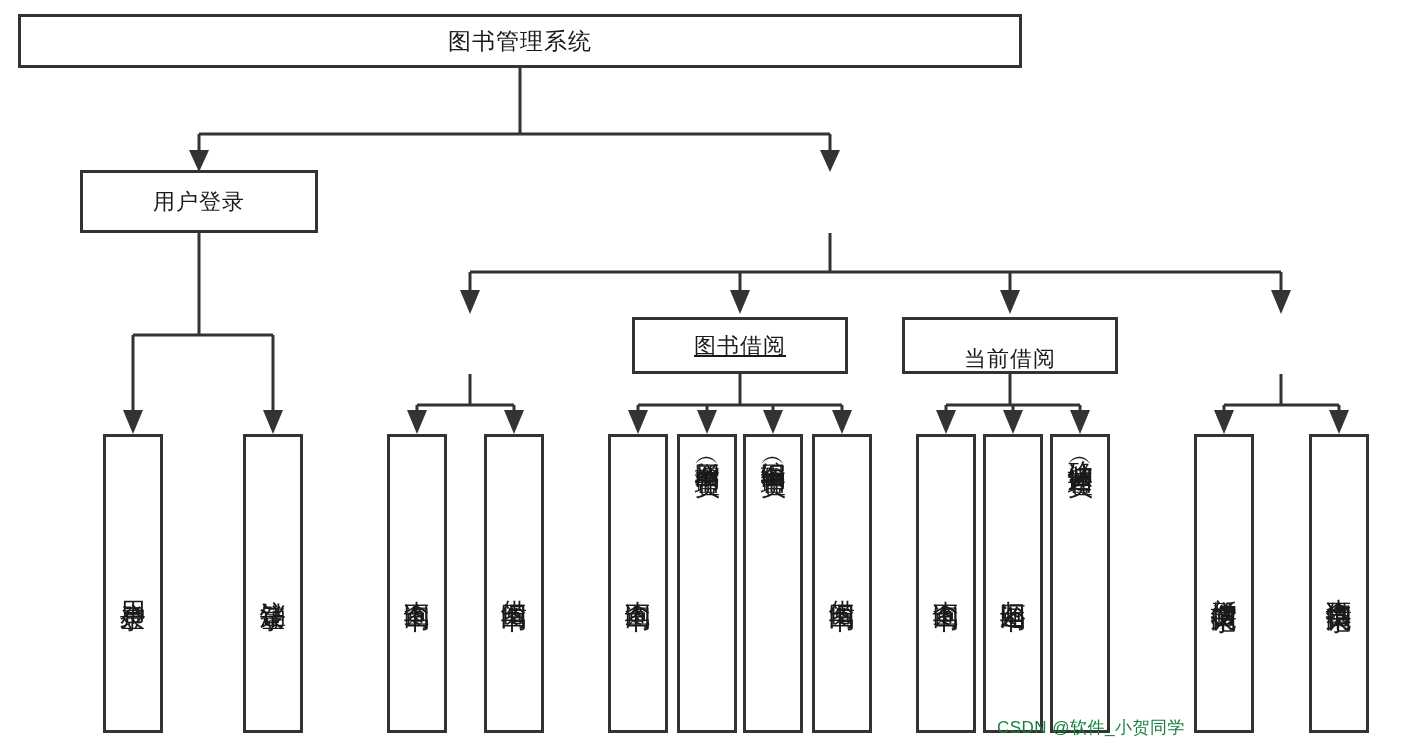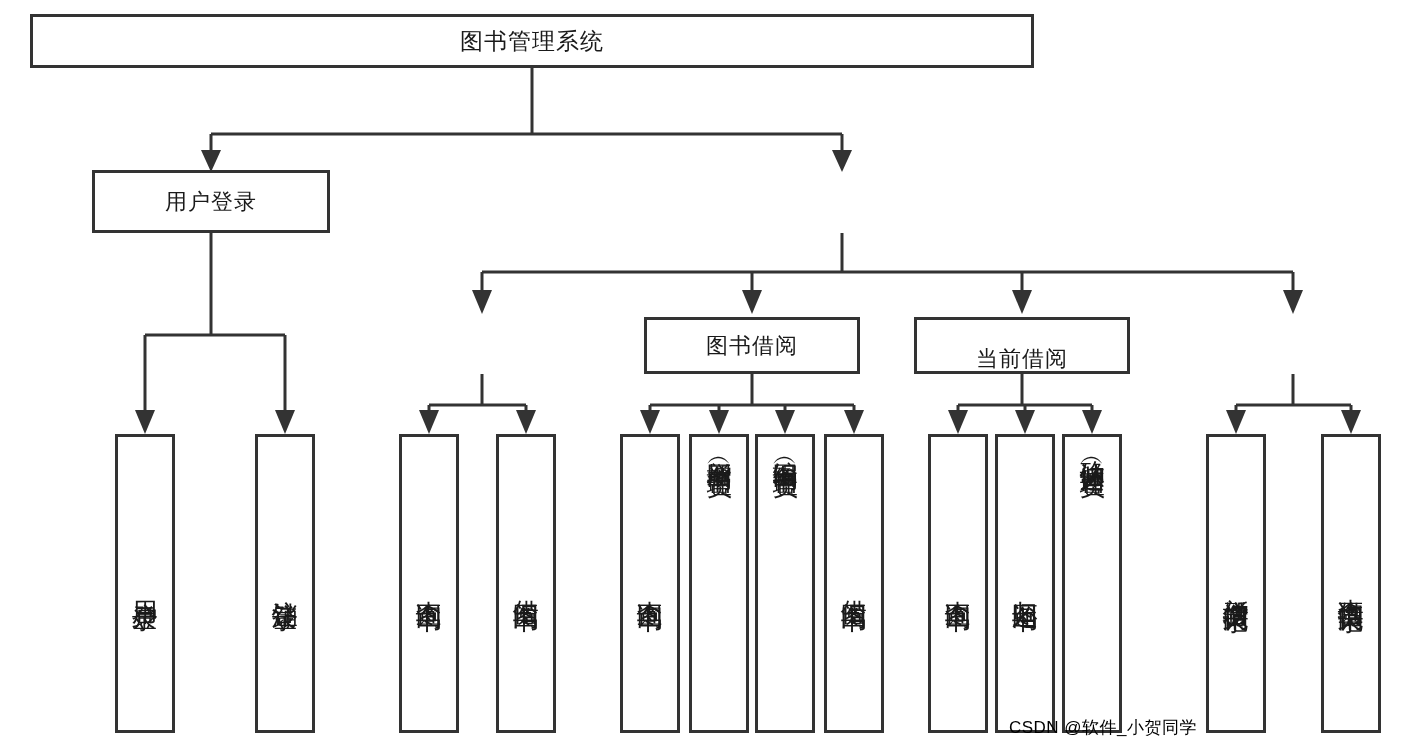--- a/index.html
+++ b/index.html
@@ -3,21 +3,21 @@
 <meta charset="utf-8">
 <style>
   html,body{margin:0;padding:0;background:#ffffff;}
   body{
     width:1405px;height:747px;
     font-family:"Liberation Sans","DejaVu Sans",sans-serif;
     color:#1a1a1a;
     overflow:hidden;
     position:relative;
   }
-  #diagram{position:absolute;left:0;top:0;width:1193px;height:747px;margin-left:12px;}
+  #diagram{position:absolute;left:0;top:0;width:1193px;height:747px;}
 
   
   #wires{position:absolute;left:0;top:0;width:1405px;height:747px;}
   #wires line, #wires path{stroke:#333333;stroke-width:3;fill:none;}
   #wires polygon{fill:#333333;}
 
   
   .node{
     position:absolute;
     box-sizing:border-box;
@@ -53,21 +53,21 @@
     text-align:center;
   }
   .node.leaf.tall .label{font-size:25px;}
   .node.leaf.center{align-items:center;padding-top:0;}
 
   
   #watermark{
     position:absolute;
     right:8px;bottom:8px;
     font-size:17px;
-    color:#000000;
+    color:#15803d;
     letter-spacing:0.5px;
     white-space:nowrap;
     pointer-events:none;
   }
 </style>
 </head>
 <body>
 
 <div id="diagram">
 
@@ -138,21 +138,21 @@
   <div class="node root" style="left:18px;top:14px;width:1004px;height:54px;">
     <span class="label">图书管理系统</span>
   </div>
 
   <div class="node mid" style="left:80px;top:170px;width:238px;height:63px;">
     <span class="label">用户登录</span>
   </div>
 
 
 
-  <div class="node mid" style="left:632px;top:317px;width:216px;height:57px;">
+  <div class="node mid" style="left:632px;top:317px;width:216px;height:57px;text-decoration:underline;">
     <span class="label">图书借阅</span>
   </div>
 
   <div class="node mid" style="left:902px;top:317px;width:216px;height:57px;align-items:flex-end;">
     <span class="label">当前借阅</span>
   </div>
 
 
   <div class="node leaf center" style="left:103px;top:434px;width:60px;height:299px;">
     <span class="label">用户登录</span>

